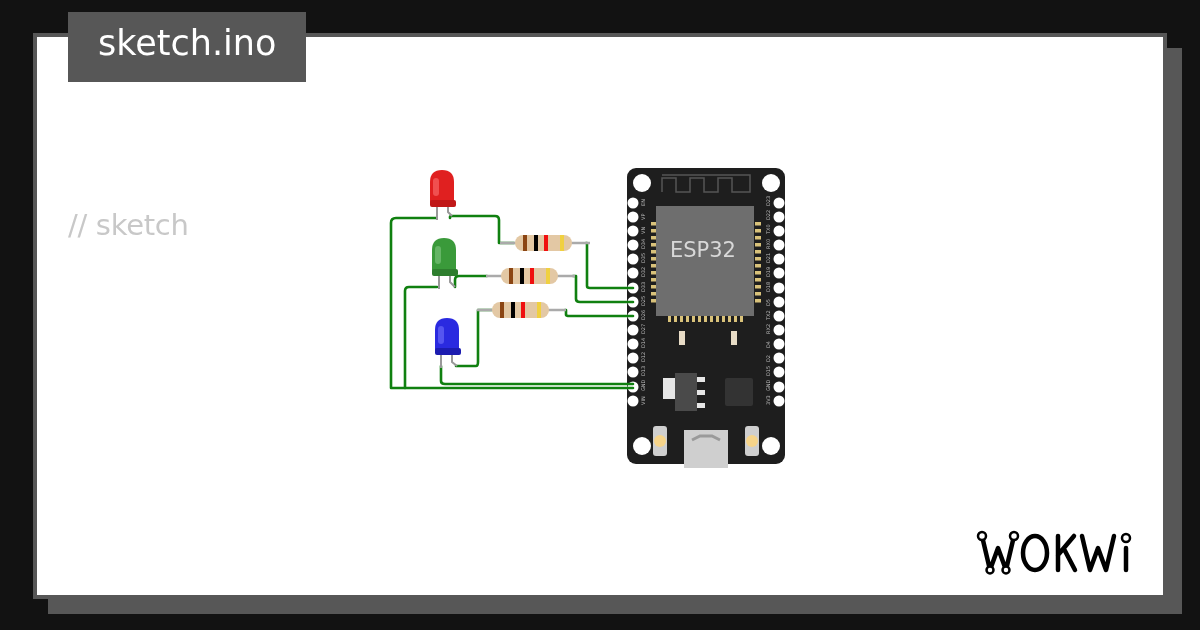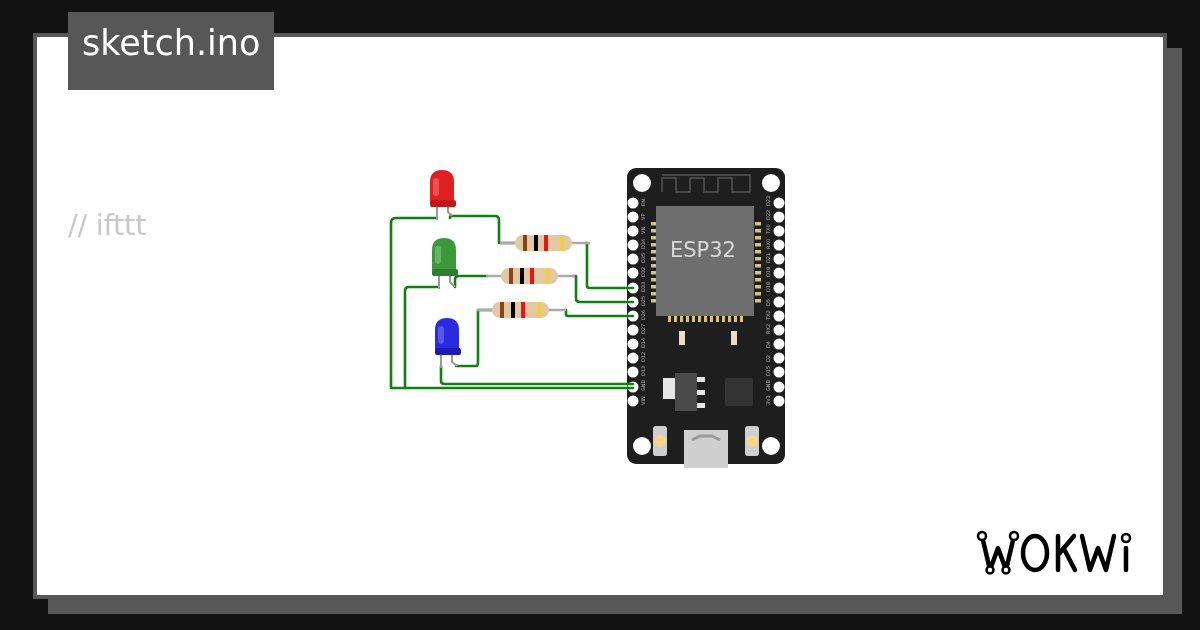--- a/index.html
+++ b/index.html
@@ -20,37 +20,37 @@
       position: absolute; left: 37px; top: 37px; width: 1126px; height: 558px;
       background: #ffffff; overflow: hidden;
     }
     .code {
       position: absolute; left: 31px; top: 68px;
       color: #c8c8c8; font-size: 29px; line-height: 48.2px;
       white-space: pre; letter-spacing: -0.3px;
     }
     .code .line { height: 48.2px; }
     .title-tab {
-      position: absolute; left: 68px; top: 12px; height: 78px;
-      padding: 0 14px; background: #575757; color: #ffffff;
+      position: absolute; left: 68px; top: 12px; height: 70px;
+      padding: 0 30px; background: #575757; color: #ffffff;
       font-size: 35px; line-height: 63px;
     }
     .circuit { position: absolute; left: 0; top: 0; width: 1200px; height: 630px; }
     .logo {
       position: absolute; left: 976px; top: 528px; width: 176px; height: 50px;
     }
   </style>
 </head>
 <body>
 
 <div class="card-shadow"></div>
 <div class="card"></div>
 <div class="card-inner">
   <div class="code">
-    <div class="line">// ifttt</div>
+    <div class="line">// sketch</div>
     <div class="line"></div>
     
     
     
     
     
     
     
     
   </div>

